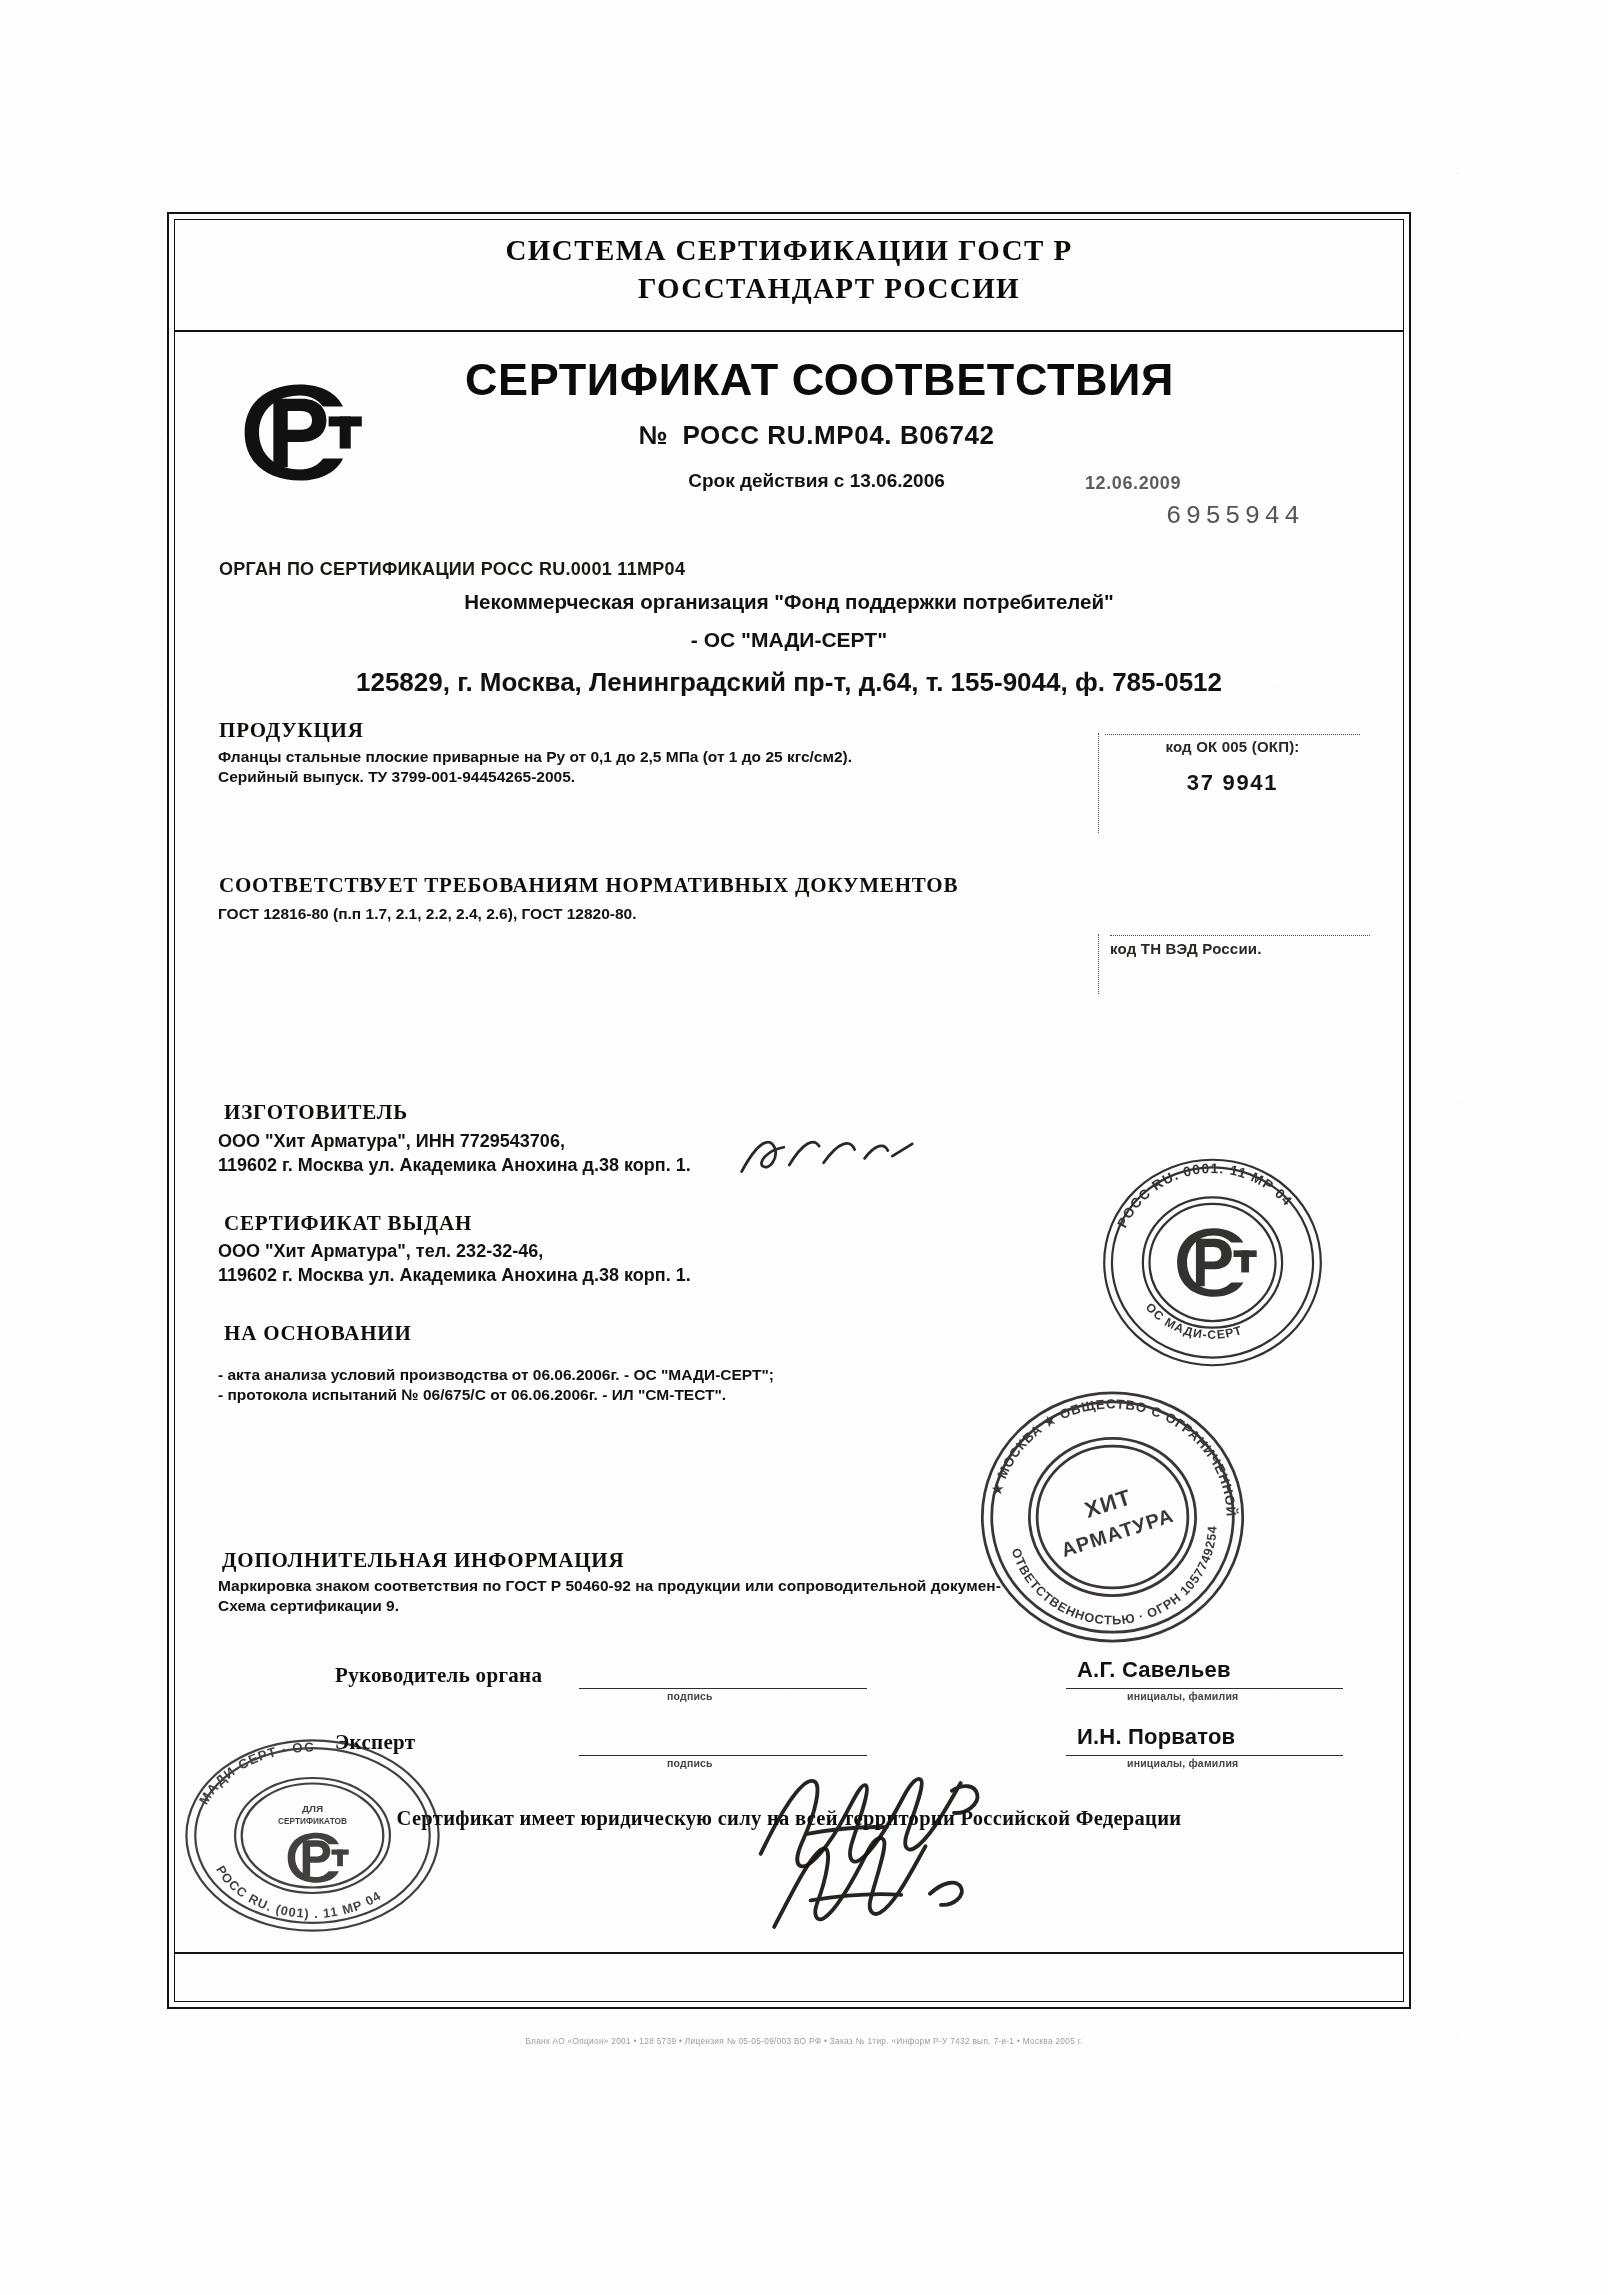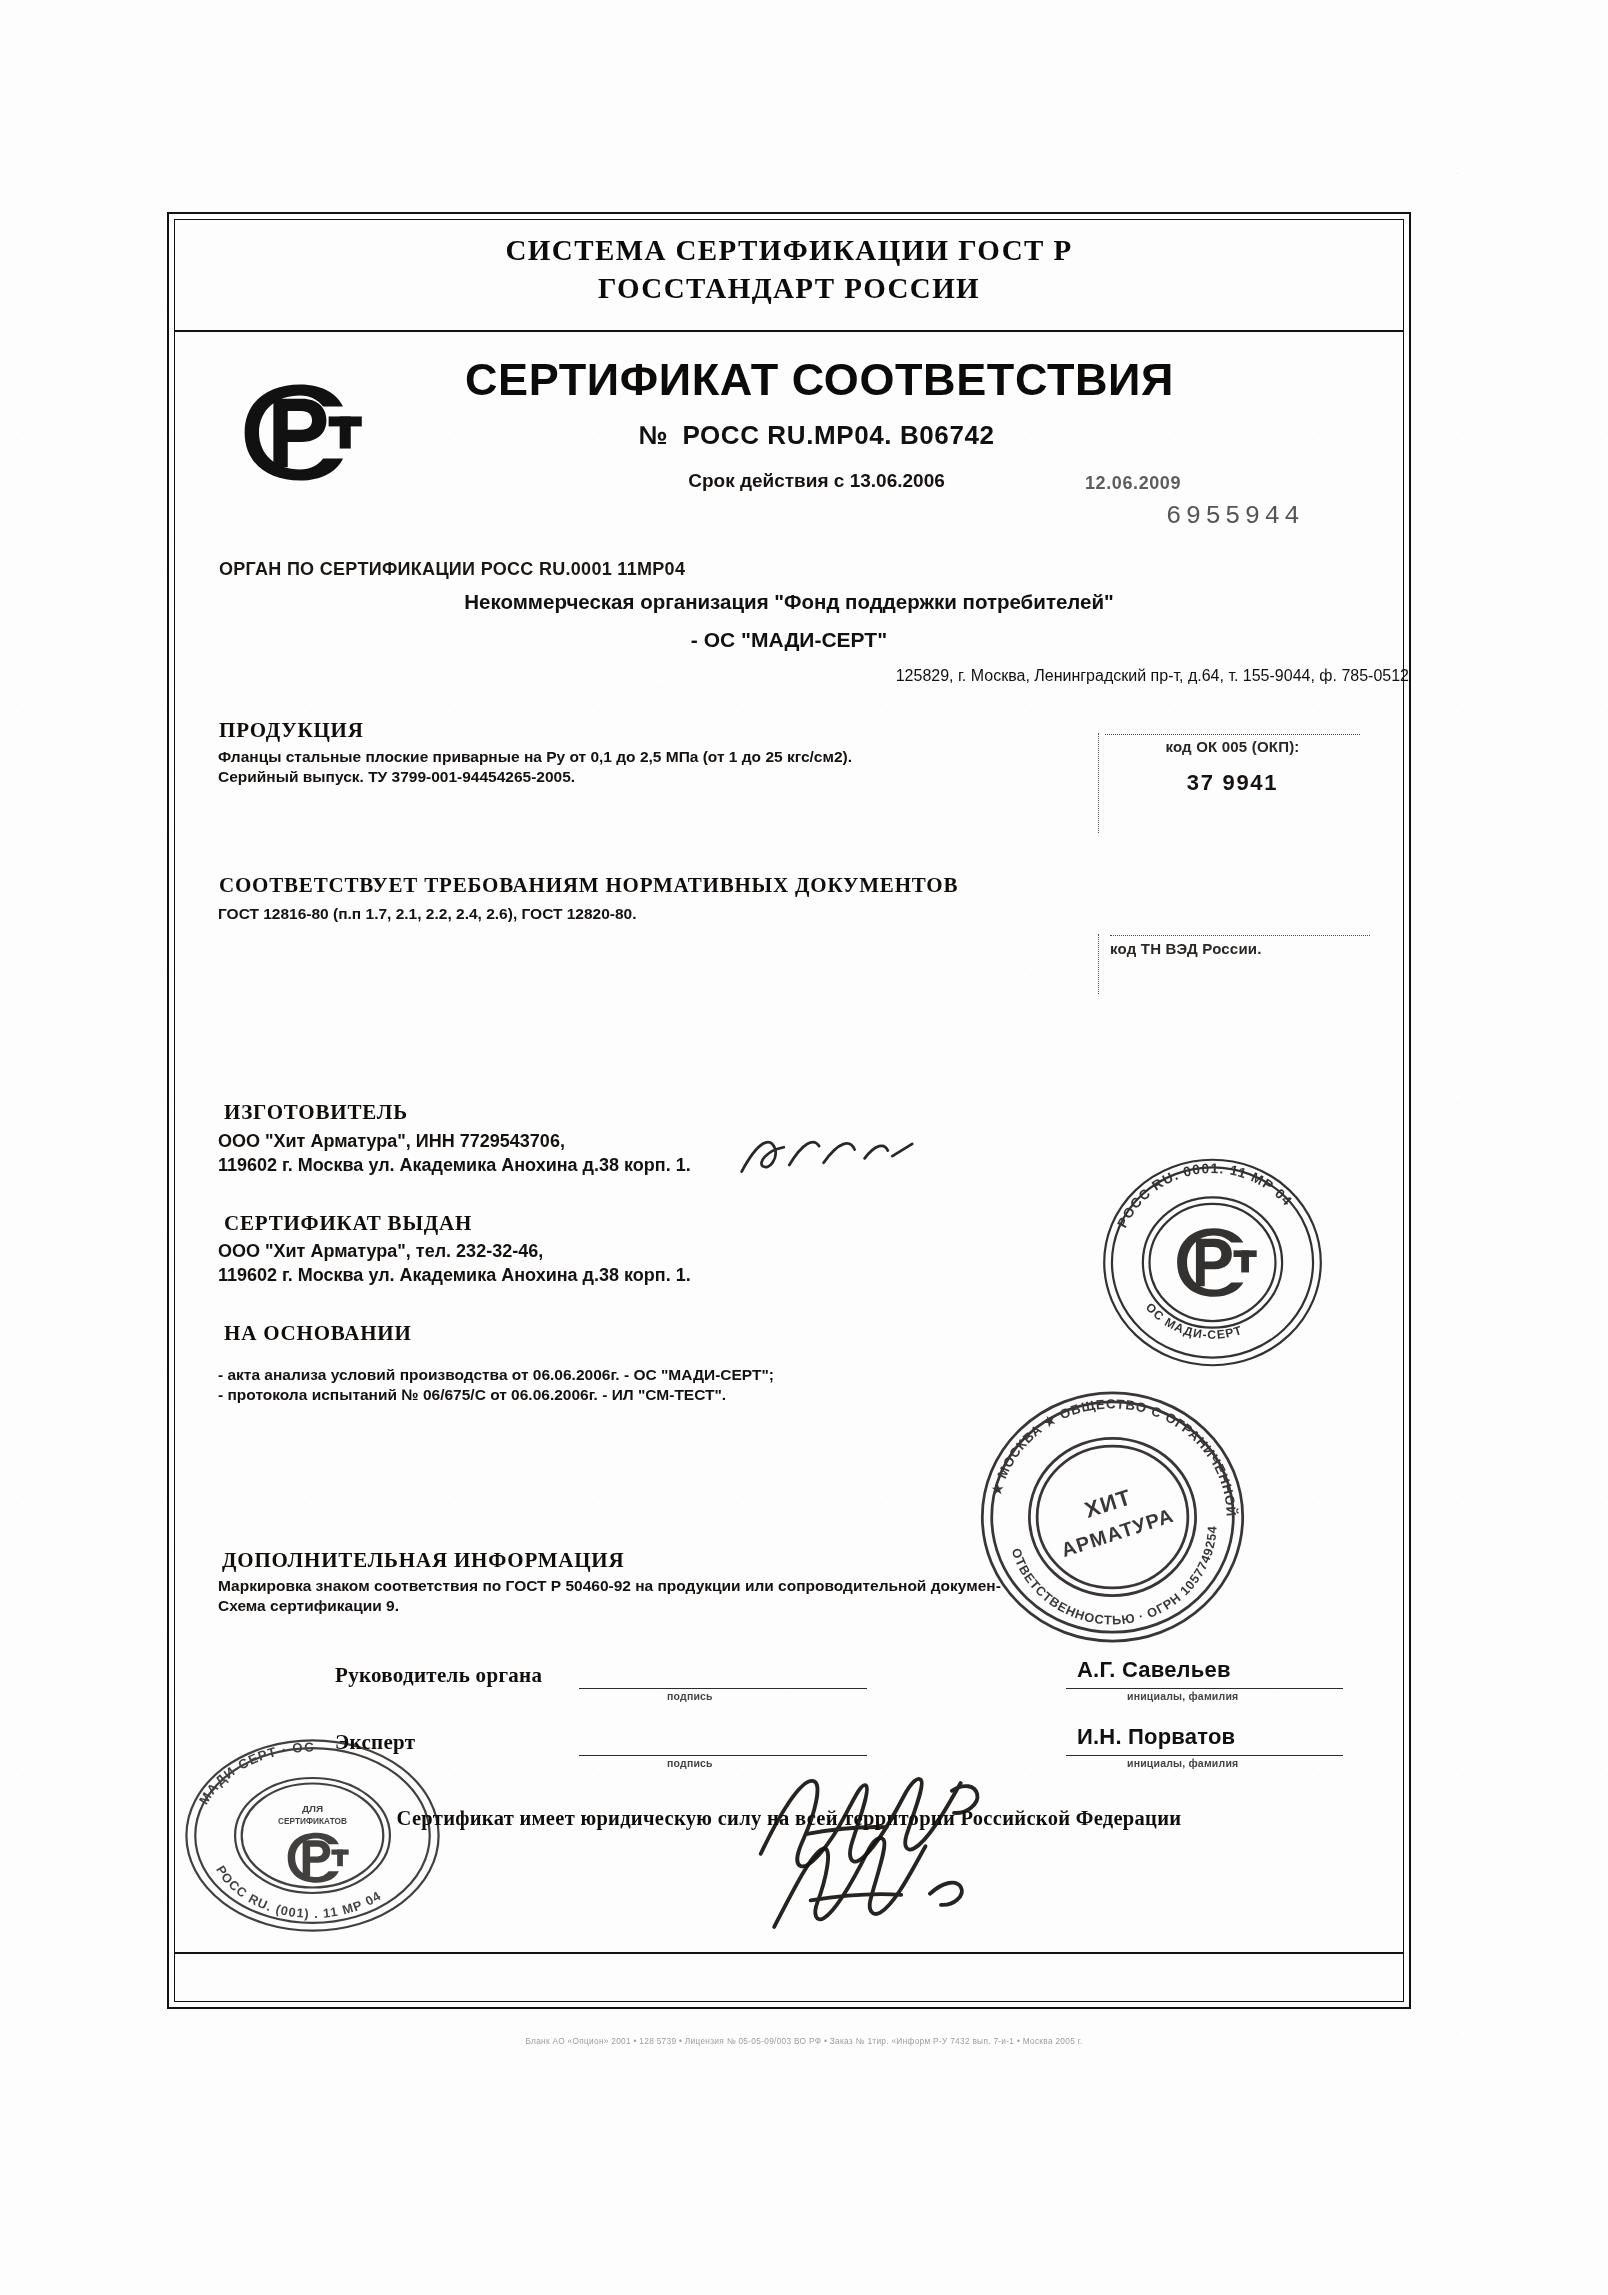--- a/index.html
+++ b/index.html
@@ -73,21 +73,21 @@
   #sys-title-1, #sys-title-2 {
     left: 0; width: 100%;
     text-align: center;
     font-family: "Liberation Serif", serif;
     font-weight: bold;
     font-size: 29px;
     letter-spacing: 1.4px;
     color: #0d0b0a;
   }
   #sys-title-1 { top: 20px; }
-  #sys-title-2 { top: 58px; }
+  #sys-title-2 { top: 58px; padding-left: 40px; }
 
   #main-title {
     left: 0; width: 100%;
     top: 140px;
     text-align: center;
     font-family: "Liberation Sans", sans-serif;
     font-weight: bold;
     font-size: 45px;
     letter-spacing: 0.6px;
     color: #0d0b0a;
@@ -167,23 +167,23 @@
   #body-line-3 {
     left: 0; width: 100%;
     top: 414px;
     text-align: center;
     font-size: 21px;
     font-weight: bold;
   }
   #body-line-4 {
     left: 0; width: 100%;
     top: 453px;
-    text-align: right;
-    font-size: 16px;
-    font-weight: normal;
+    text-align: center;
+    font-size: 26px;
+    font-weight: bold;
   }
 
   
   .sec-head {
     font-family: "Liberation Serif", serif;
     font-weight: bold;
     font-size: 21px;
     letter-spacing: 0.8px;
     color: #100d0b;
   }

